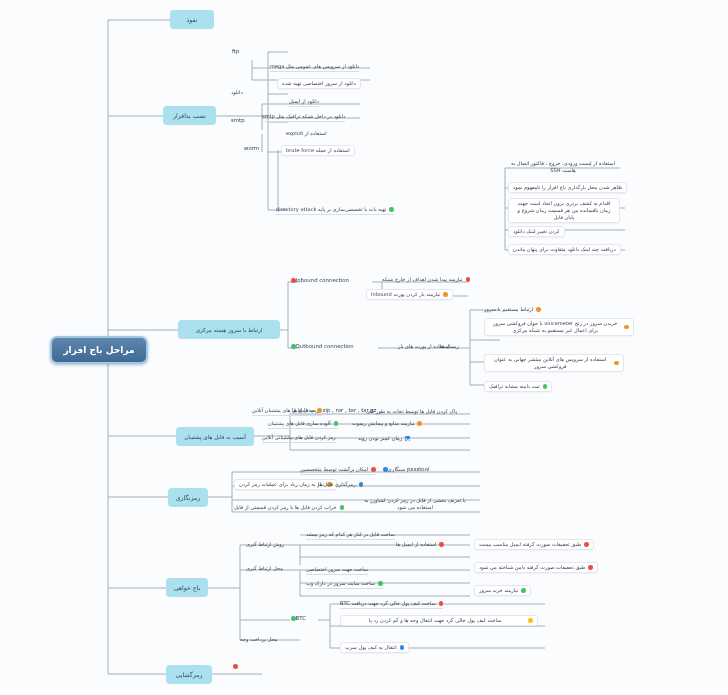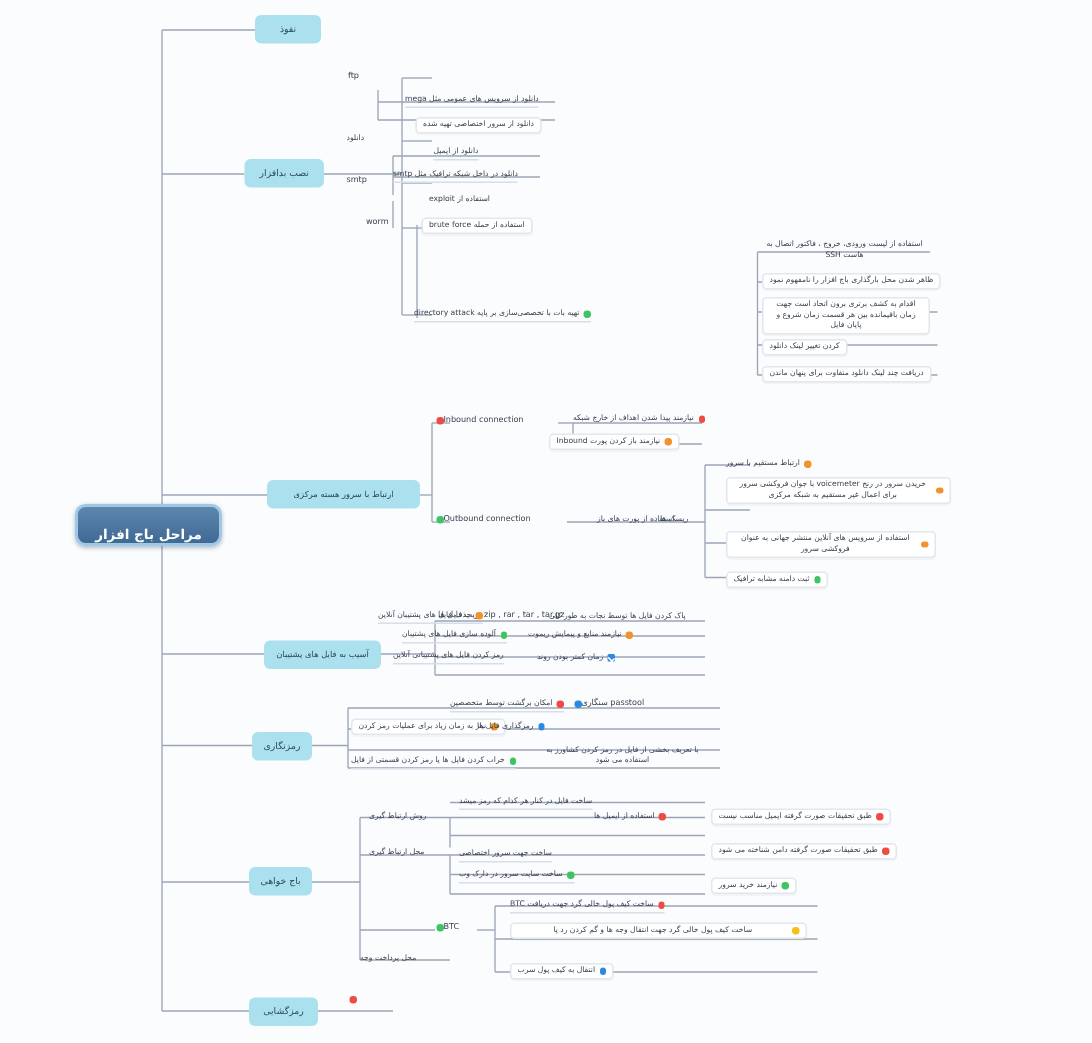--- a/index.html
+++ b/index.html
@@ -175,21 +175,21 @@
       <path d="M318 620 H330"></path>
       <path d="M330 604 V648"></path>
       <path d="M330 604 H545"></path>
       <path d="M330 626 H545"></path>
       <path d="M330 648 H545"></path>
 
       <path d="M212 674 H262"></path>
     </g>
   </svg>
 
-  <div class="node root" style="left:50px;top:336px;width:98px;height:28px;align-items:flex-end;">
+  <div class="node root" style="left:50px;top:336px;width:98px;height:28px;">
     <span>مراحل باج افزار</span>
   </div>
 
   <div class="node branch" style="left:170px;top:10px;width:44px;height:19px;">
     <span>نفوذ</span>
   </div>
 
   <div class="node branch" style="left:163px;top:106px;width:53px;height:19px;">
     <span>نصب بدافزار</span>
   </div>

